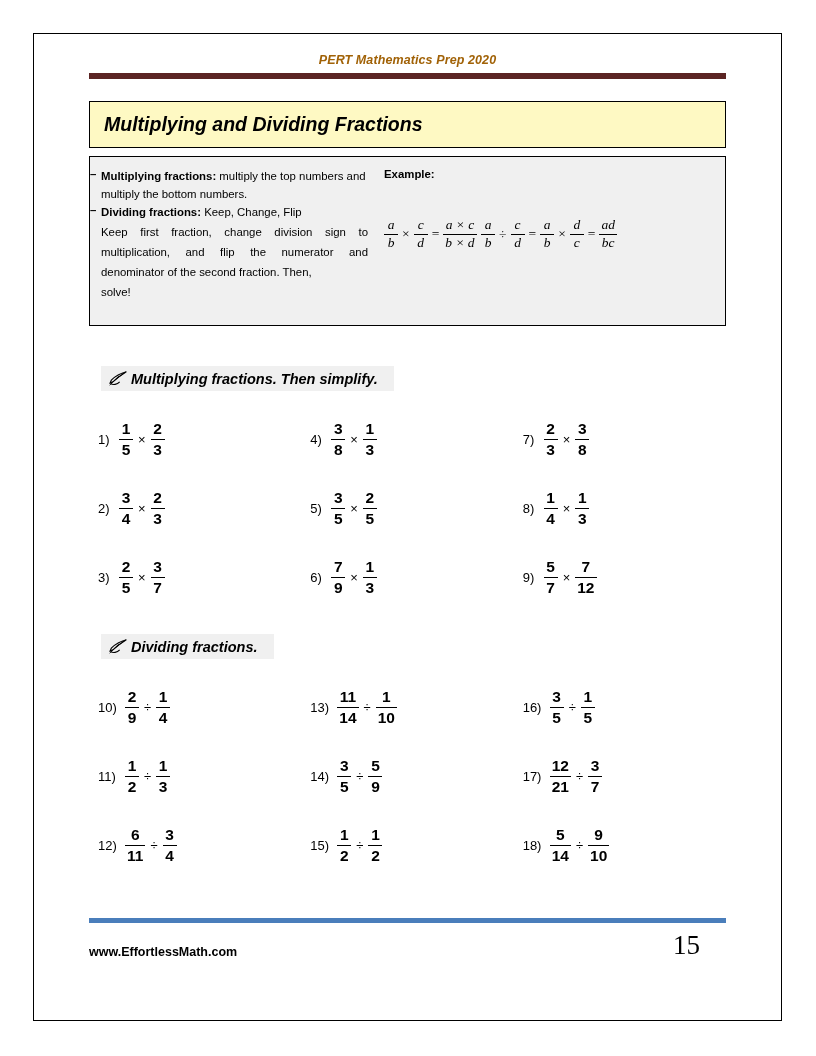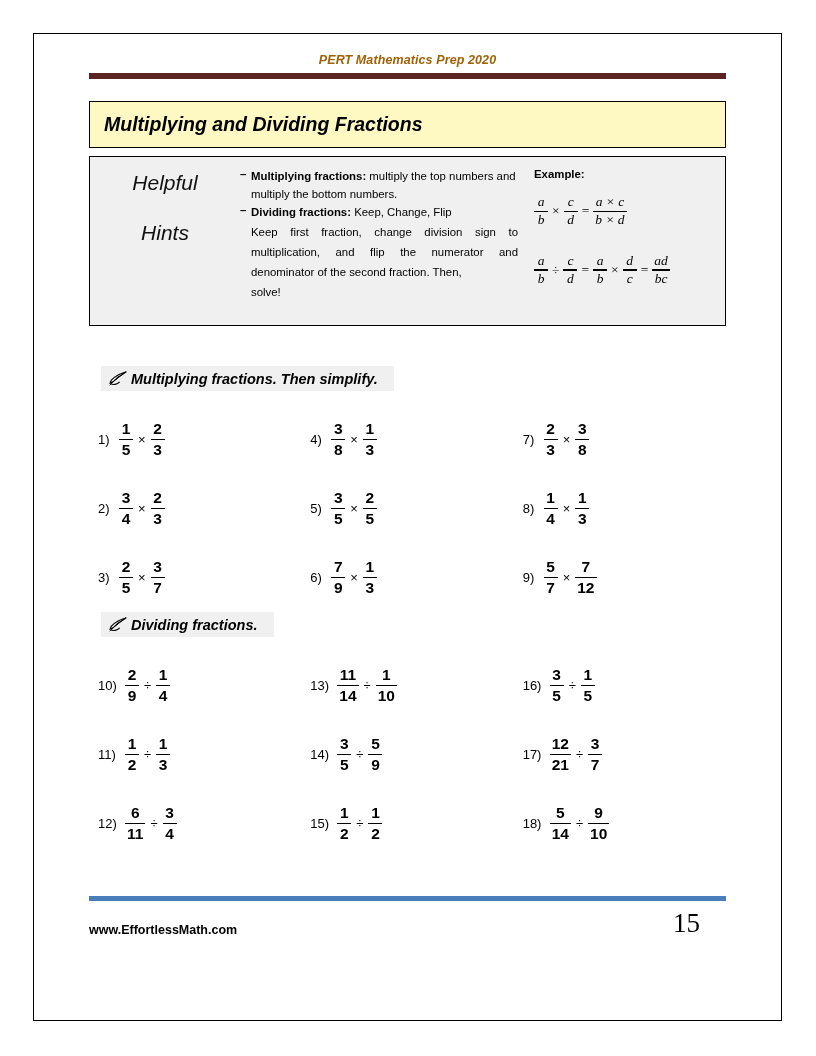--- a/index.html
+++ b/index.html
@@ -224,24 +224,20 @@
 <div id="page">
 
   <div class="doc-header">PERT Mathematics Prep 2020</div>
   <div class="header-rule"></div>
 
   <div class="title-box">
     <div class="title-text">Multiplying and Dividing Fractions</div>
   </div>
 
   <div class="hints-box">
-    <div class="hints-label">
-      <div class="l1">Helpful</div>
-      <div class="l2">Hints</div>
-    </div>
 
     <div class="hints-body">
       <div class="hint-line">
         <span class="hint-dash">–</span>
         <span class="hint-lead"><span class="hint-b">Multiplying fractions:</span><span> multiply the top numbers and multiply the bottom numbers.</span></span>
       </div>
       <div class="hint-line">
         <span class="hint-dash">–</span>
         <span class="hint-lead"><span class="hint-b">Dividing fractions:</span><span> Keep, Change, Flip</span></span>
       </div>
@@ -460,21 +456,21 @@
         <span class="op">×</span>
         <span class="frac">
             <span class="num">7</span>
             <span class="bar"></span>
             <span class="den">12</span>
           </span>
       </span>
     </div>
   </div>
 
-  <div class="section-head" style="">
+  <div class="section-head" style="margin-top:22px;">
     <div class="section-head-inner">
       <svg class="quill-icon" viewBox="0 0 24 20">
         <path d="M22 2 C16 3.5 9 7 4 12 L2.5 15.5 L6 14 C11 9.5 17 5 22 2 Z" fill="none" stroke="#000" stroke-width="1.3"></path>
         <path d="M3 16 C6 18 11 17.5 14 14" fill="none" stroke="#000" stroke-width="1.3"></path>
         <path d="M20 3 L8 12" stroke="#000" stroke-width="1"></path>
         <path d="M2 18 L13 7" stroke="#000" stroke-width="1.1"></path>
       </svg>
       <span class="section-title">Dividing fractions.</span>
     </div>
   </div>

